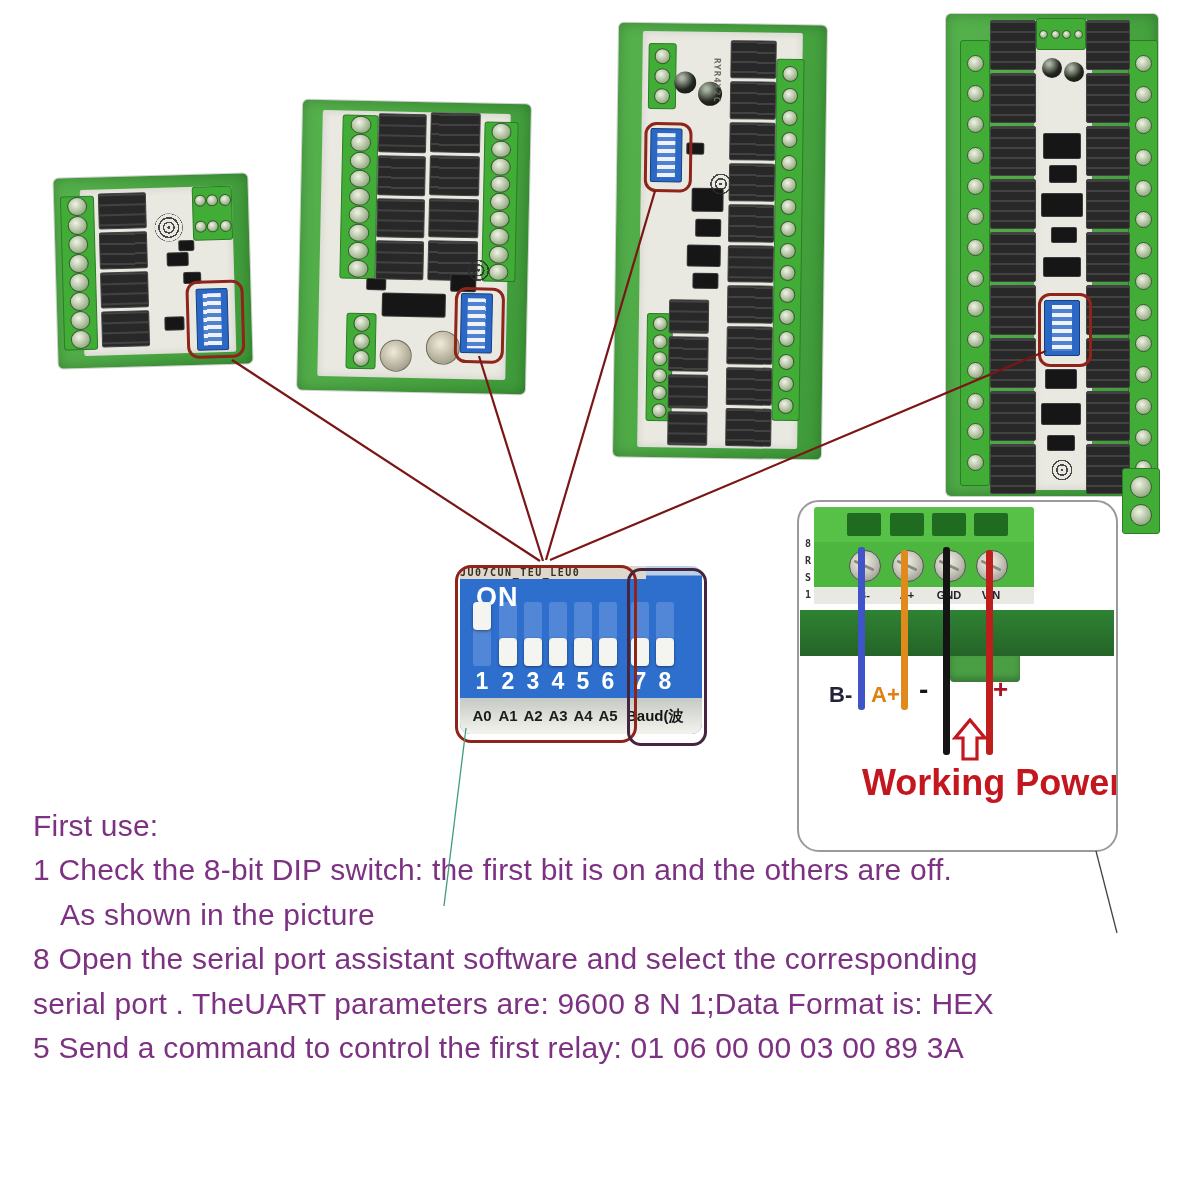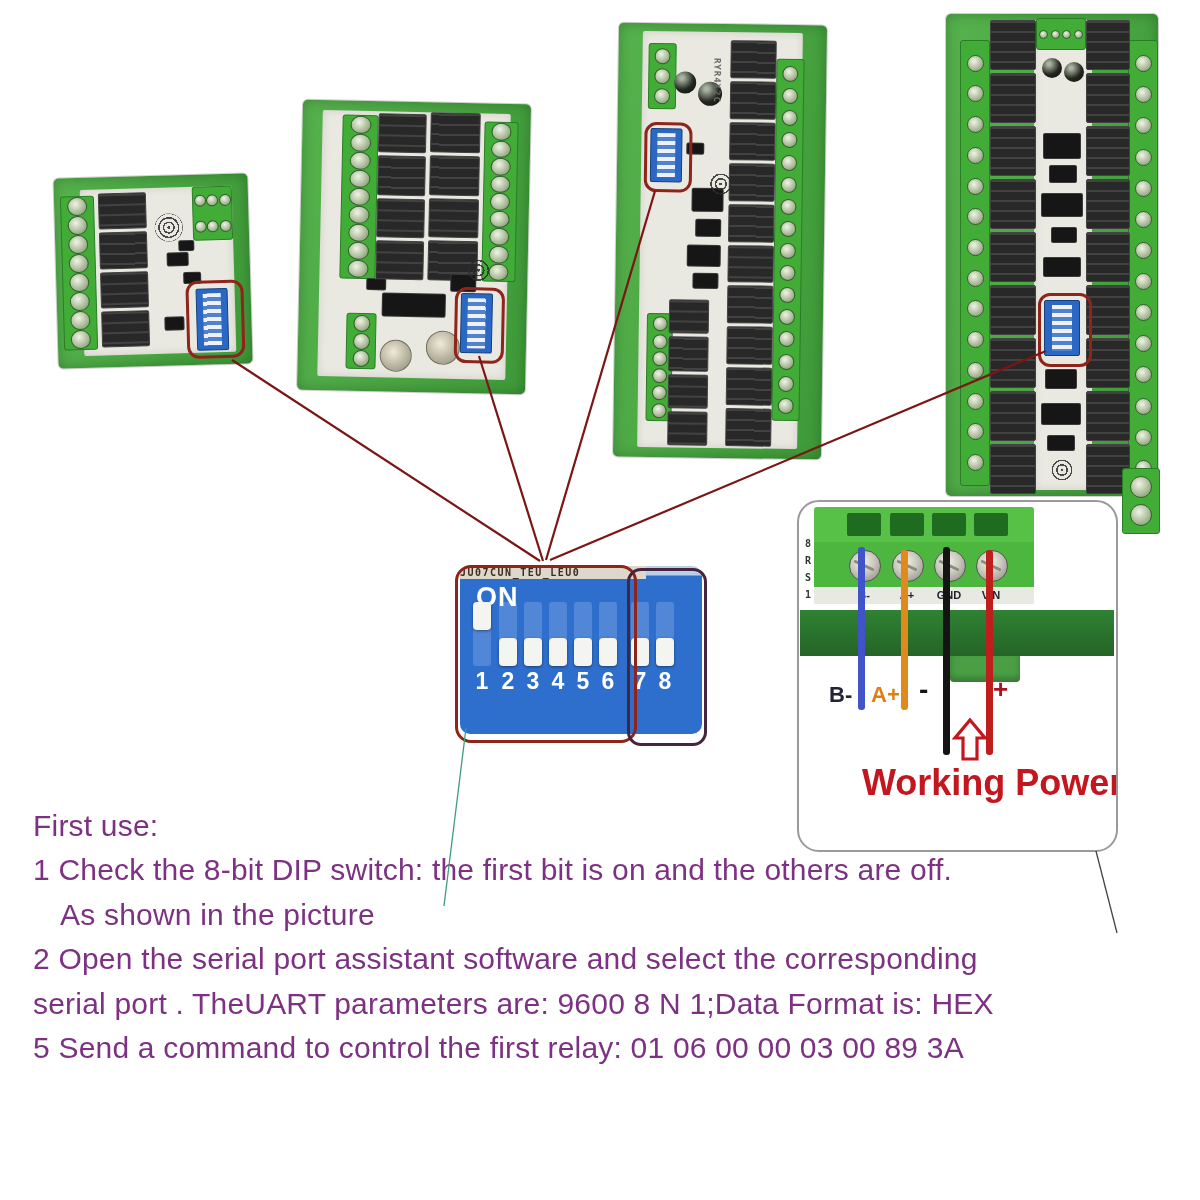--- a/index.html
+++ b/index.html
@@ -345,20 +345,31 @@
           <div class="dip-slot" style="position: absolute; left: 139px; top: 36px; width: 18px; height: 64px;"></div>
           <div class="dip-nub" style="position: absolute; left: 139px; top: 72px; width: 18px; height: 28px;"></div>
           <div class="dip-num" style="position: absolute; left: 134px; top: 102px; width: 28px;">6</div>
           <div class="dip-slot" style="position: absolute; left: 171px; top: 36px; width: 18px; height: 64px;"></div>
           <div class="dip-nub" style="position: absolute; left: 171px; top: 72px; width: 18px; height: 28px;"></div>
           <div class="dip-num" style="position: absolute; left: 166px; top: 102px; width: 28px;">7</div>
           <div class="dip-slot" style="position: absolute; left: 196px; top: 36px; width: 18px; height: 64px;"></div>
           <div class="dip-nub" style="position: absolute; left: 196px; top: 72px; width: 18px; height: 28px;"></div>
           <div class="dip-num" style="position: absolute; left: 191px; top: 102px; width: 28px;">8</div>
         </div>
+      <div id="dip-strip">
+        <div id="dip-addrs">
+            <div class="dip-addr" style="position: absolute; left: 8px; top: 9px; width: 28px;">A0</div>
+            <div class="dip-addr" style="position: absolute; left: 34px; top: 9px; width: 28px;">A1</div>
+            <div class="dip-addr" style="position: absolute; left: 59px; top: 9px; width: 28px;">A2</div>
+            <div class="dip-addr" style="position: absolute; left: 84px; top: 9px; width: 28px;">A3</div>
+            <div class="dip-addr" style="position: absolute; left: 109px; top: 9px; width: 28px;">A4</div>
+            <div class="dip-addr" style="position: absolute; left: 134px; top: 9px; width: 28px;">A5</div>
+          </div>
+        <div id="dip-baud">Baud(波</div>
+      </div>
     </div>
     <div id="dip-ring-left"></div>
     <div id="dip-ring-right"></div>
   </div>
 
   <div id="rs485-panel">
     <div id="tb-slots">
         <div class="tb-slot" style="position: absolute; left: 33px; top: 6px; width: 34px; height: 23px;"></div>
         <div class="tb-slot" style="position: absolute; left: 76px; top: 6px; width: 34px; height: 23px;"></div>
         <div class="tb-slot" style="position: absolute; left: 118px; top: 6px; width: 34px; height: 23px;"></div>
@@ -395,21 +406,21 @@
       <div class="wire-end-label" style="position: absolute; left: 30px; top: 180px; font-size: 22px; color: rgb(35, 35, 58);">B-</div>
       <div class="wire-end-label" style="position: absolute; left: 72px; top: 180px; font-size: 22px; color: rgb(224, 127, 18);">A+</div>
       <div class="wire-end-label" style="position: absolute; left: 120px; top: 172px; font-size: 28px; color: rgb(21, 21, 21);">-</div>
       <div class="wire-end-label" style="position: absolute; left: 194px; top: 172px; font-size: 26px; color: rgb(168, 20, 34);">+</div>
     </div>
 
   <div id="instructions" style="color: rgb(125, 49, 130);">
       <div class="instr-line">First use:</div>
       <div class="instr-line">1 Check the 8-bit DIP switch: the first bit is on and the others are off.</div>
       <div class="instr-line indent">As shown in the picture</div>
-      <div class="instr-line">2 Open the serial port assistant software and select the corresponding</div>
+      <div class="instr-line">8 Open the serial port assistant software and select the corresponding</div>
       <div class="instr-line">serial port . TheUART parameters are: 9600 8 N 1;Data Format is: HEX</div>
       <div class="instr-line">5 Send a command to control the first relay: 01 06 00 00 03 00 89 3A</div>
     </div>
 
   <svg id="overlay" width="1200" height="1200" viewBox="0 0 1200 1200">
     <line x1="232" y1="360" x2="540" y2="561" stroke="#7c1515" stroke-width="2.2"></line>
     <line x1="479" y1="356" x2="543" y2="561" stroke="#7c1515" stroke-width="2.2"></line>
     <line x1="655" y1="191" x2="546" y2="560" stroke="#7c1515" stroke-width="2.2"></line>
     <line x1="1046" y1="351" x2="550" y2="560" stroke="#7c1515" stroke-width="2.2"></line>
     <line x1="466" y1="728" x2="444" y2="906" stroke="#3e9e7a" stroke-width="1.3"></line>

